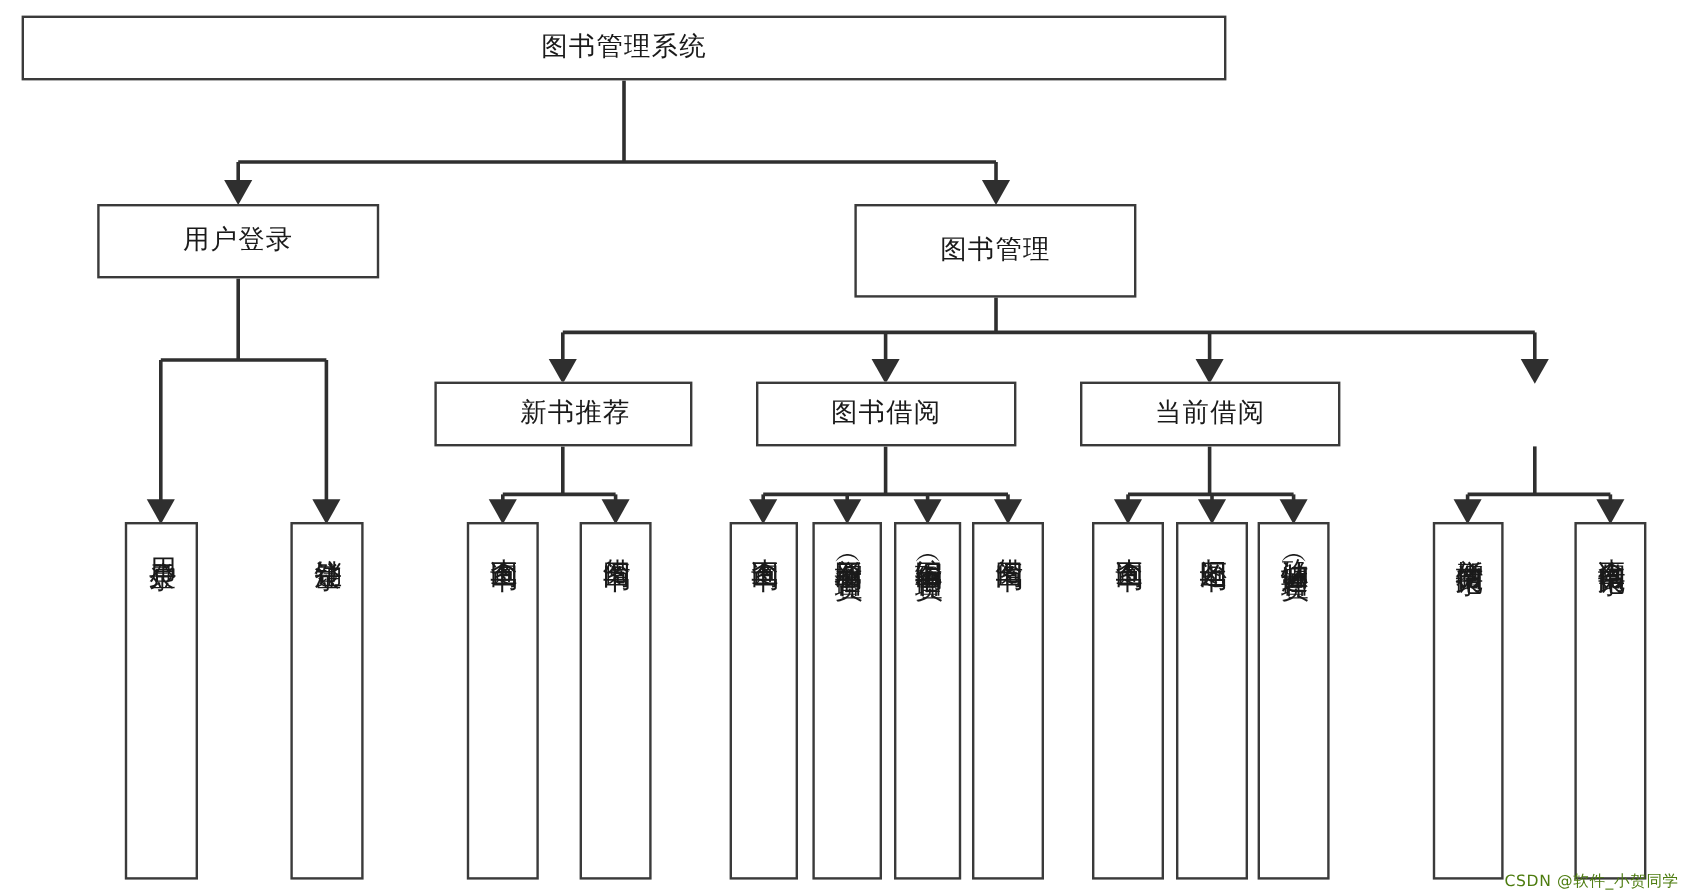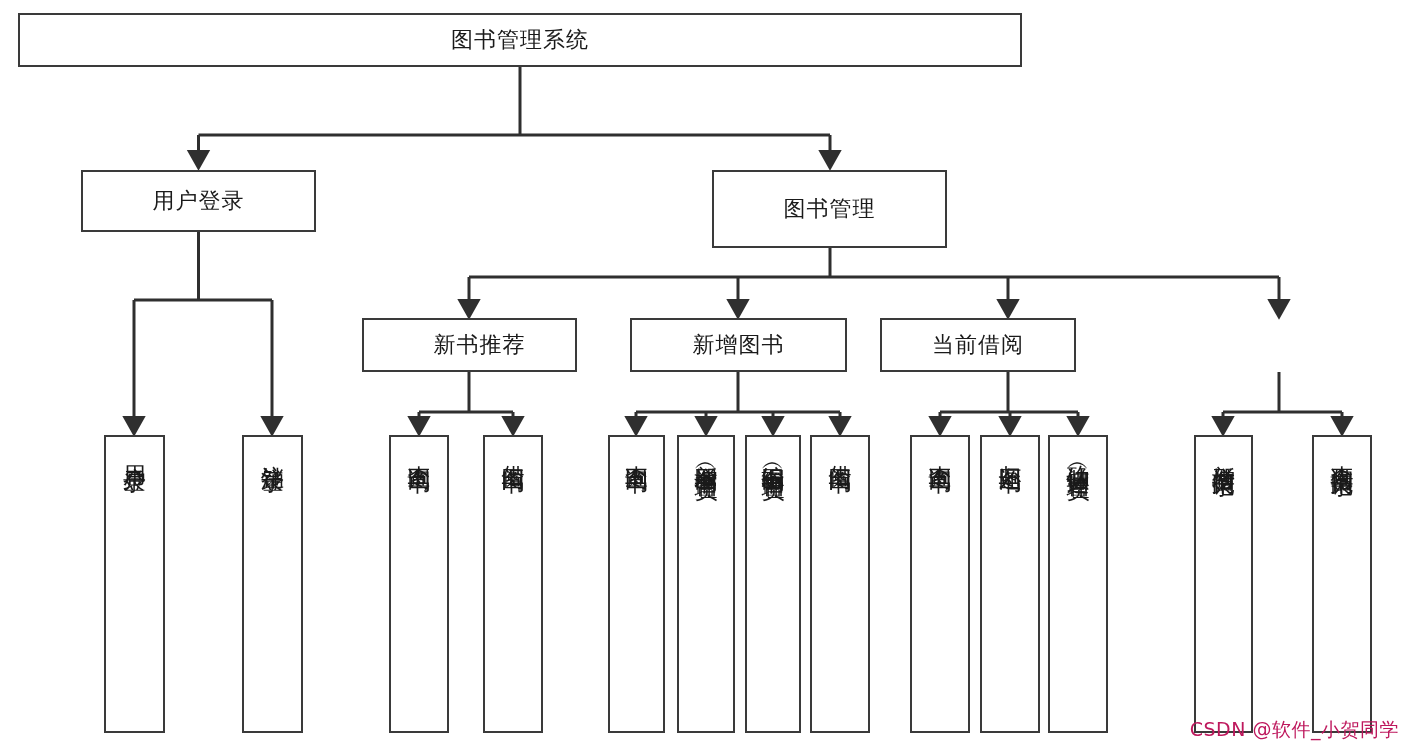--- a/index.html
+++ b/index.html
@@ -9,22 +9,22 @@
   svg#wires{position:absolute;left:0;top:0;width:1405px;height:747px;}
   .node{position:absolute;box-sizing:border-box;background:#ffffff;
         border:2.5px solid #3a3a3a;display:flex;align-items:center;
         justify-content:center;color:#1a1a1a;}
   .node.h{font-size:22px;line-height:1.1;letter-spacing:1px;}
   .node.leaf{padding-top:10px;align-items:flex-start;}
   .vtext{writing-mode:vertical-rl;text-orientation:upright;
          font-size:23px;line-height:1.18;letter-spacing:2px;
          white-space:nowrap;color:#1a1a1a;}
   .node.leaf .vtext{margin:0 auto;}
-  .watermark{position:absolute;right:6px;bottom:4px;font-size:19px;
-             color:#be185d;letter-spacing:.5px;white-space:nowrap;}
+  .watermark{position:absolute;right:6px;bottom:4px;font-size:13px;
+             color:#4d7c0f;letter-spacing:.5px;white-space:nowrap;}
 </style>
 </head>
 <body>
 
 <div id="stage">
 
   <svg id="wires" viewBox="0 0 1405 747" xmlns="http://www.w3.org/2000/svg">
     <defs>
       <marker id="arw" markerWidth="9" markerHeight="9" refX="3.6" refY="4.5" orient="auto" markerUnits="strokeWidth">
         <path d="M0.3,0.6 L7.2,4.5 L0.3,8.4 z" fill="#2f2f2f"></path>
@@ -82,23 +82,23 @@
     <span>用户登录</span>
   </div>
   <div class="node h" style="left:712px;top:170px;width:235px;height:78px;">
     <span>图书管理</span>
   </div>
 
   <div class="node h" style="left:362px;top:318px;width:215px;height:54px;padding-left:20px;">
     <span>新书推荐</span>
   </div>
   <div class="node h" style="left:630px;top:318px;width:217px;height:54px;">
-    <span>新增图书</span>
+    <span>图书借阅</span>
   </div>
-  <div class="node h" style="left:880px;top:318px;width:196px;height:54px;">
+  <div class="node h" style="left:900px;top:318px;width:217px;height:54px;">
     <span>当前借阅</span>
   </div>
 
   <div class="node leaf" style="left:104px;top:435px;width:61px;height:298px;">
     <span class="vtext">用户登录</span>
   </div>
   <div class="node leaf" style="left:242px;top:435px;width:61px;height:298px;">
     <span class="vtext">注销登录</span>
   </div>
   <div class="node leaf" style="left:389px;top:435px;width:60px;height:298px;">

